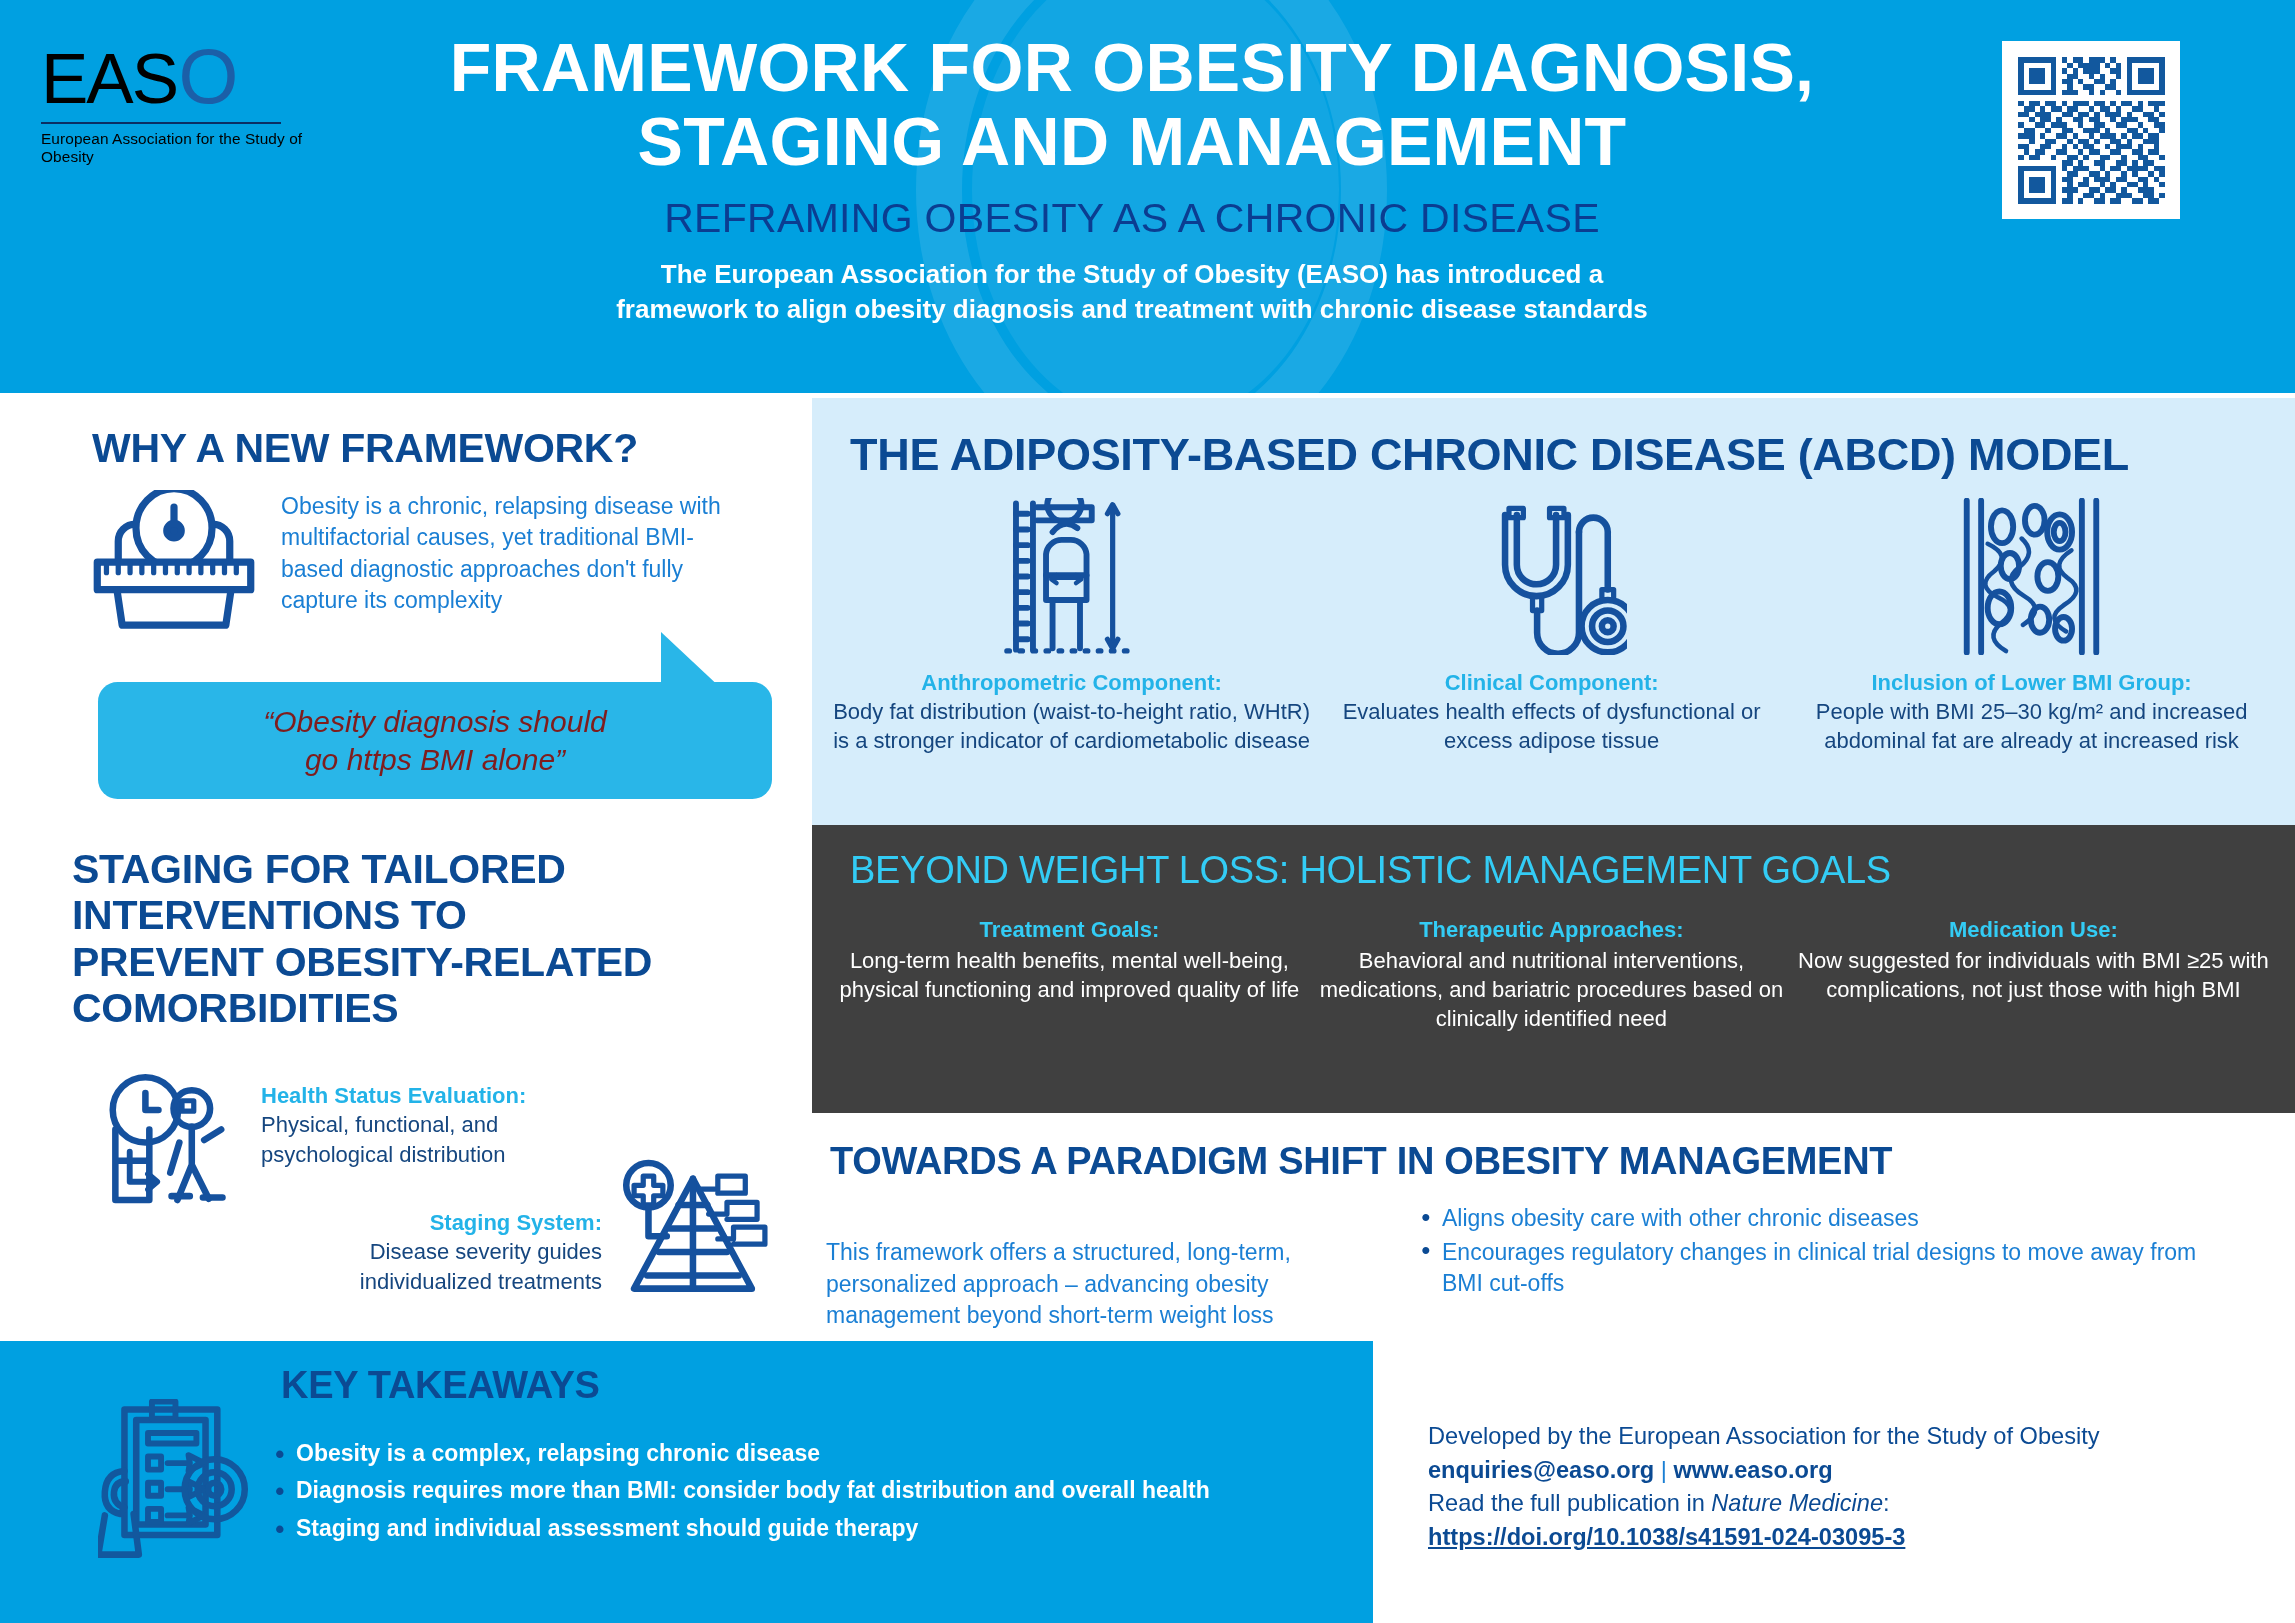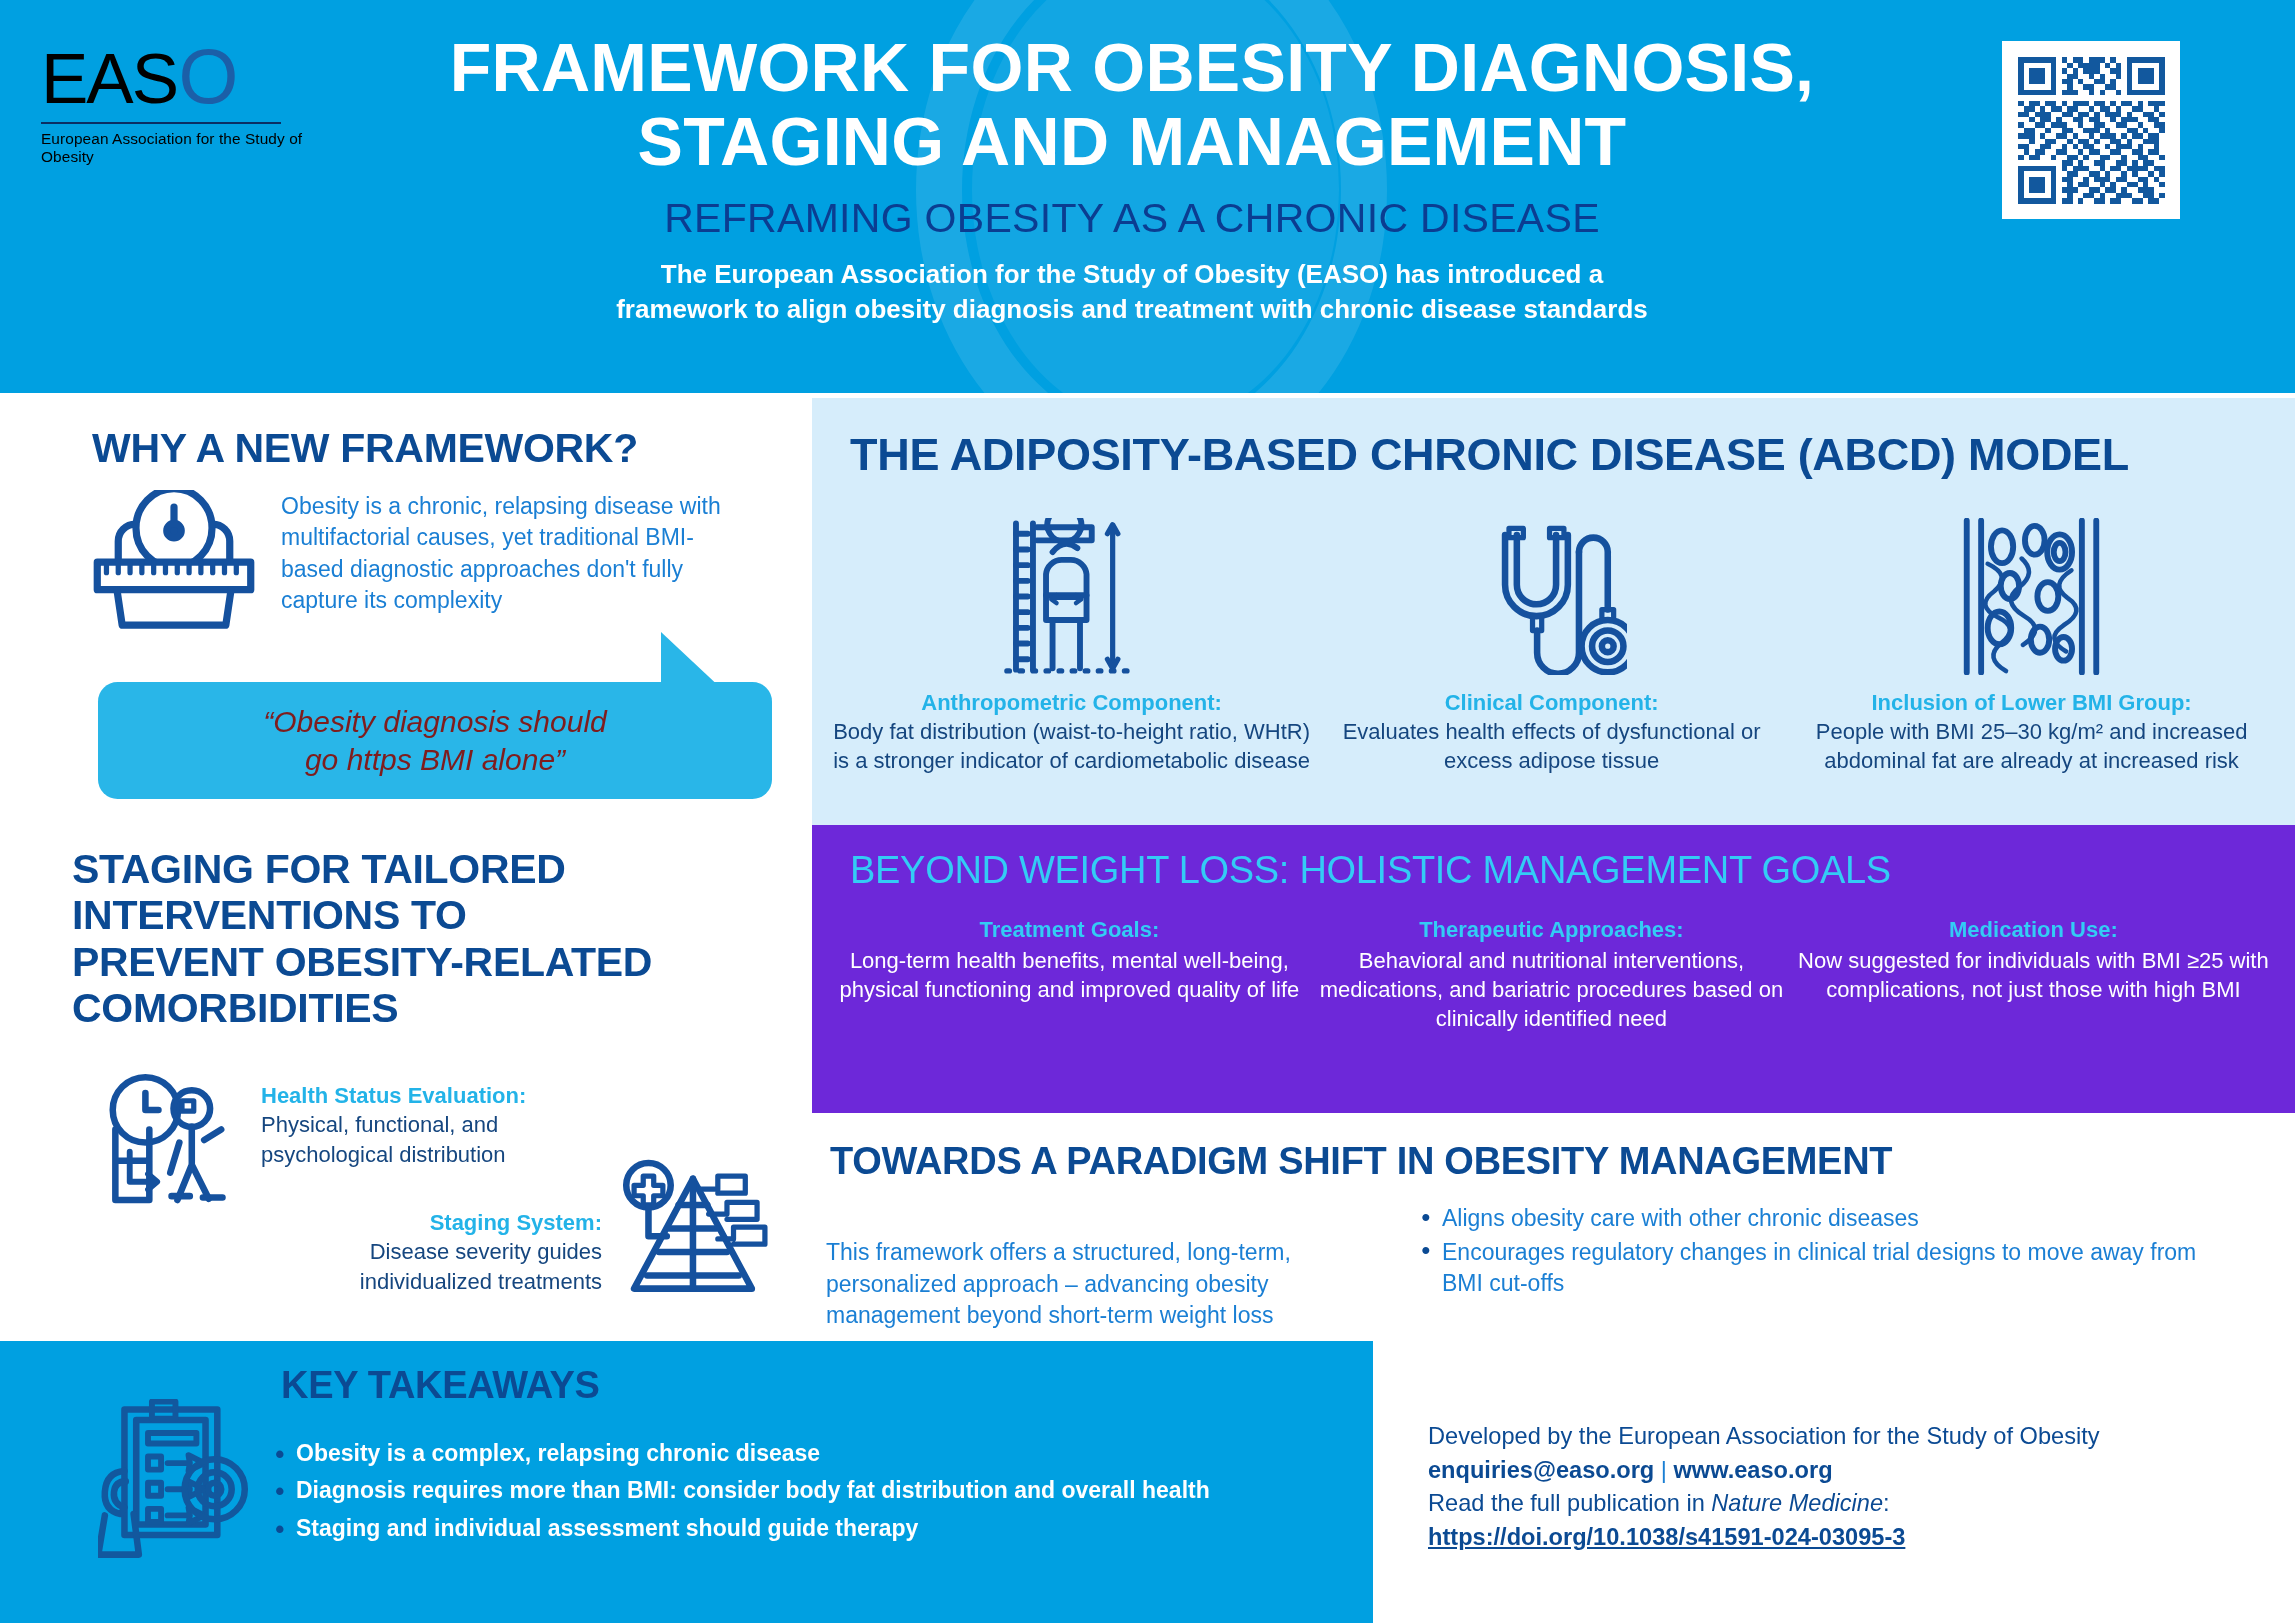--- a/index.html
+++ b/index.html
@@ -153,36 +153,36 @@
     position: absolute; left: 812px; top: 398px;
     width: 1484px; height: 427px;
     background: #D6EDFB;
   }
   .abcd h2 {
     position: absolute; left: 38px; top: 31px;
     font-size: 45px; font-weight: 700; color: #0b4a93;
     letter-spacing: -0.3px;
   }
   .abcd-cols {
-    position: absolute; left: 19.6px; top: 113px;
+    position: absolute; left: 19.6px; top: 93px;
     width: 1440px;
     display: flex;
   }
   .abcd-col { width: 480px; text-align: center; }
   .abcd-ico { height: 164px; display:flex; align-items:flex-end; justify-content:center; }
   .abcd-txt {
     margin-top: 13px;
     font-size: 22px; line-height: 1.32; color: #15467f;
   }
 
   
   .beyond {
     position: absolute; left: 812px; top: 825px;
     width: 1484px; height: 288px;
-    background: #6d28d9;
+    background: #404040;
   }
   .beyond h2 {
     position: absolute; left: 38px; top: 23.6px;
     font-size: 38px; font-weight: 500; color: #33CCF5;
     letter-spacing: -0.3px;
   }
   .beyond-cols {
     position: absolute; left: 16.4px; top: 92px;
     width: 1447px; display: flex;
   }

